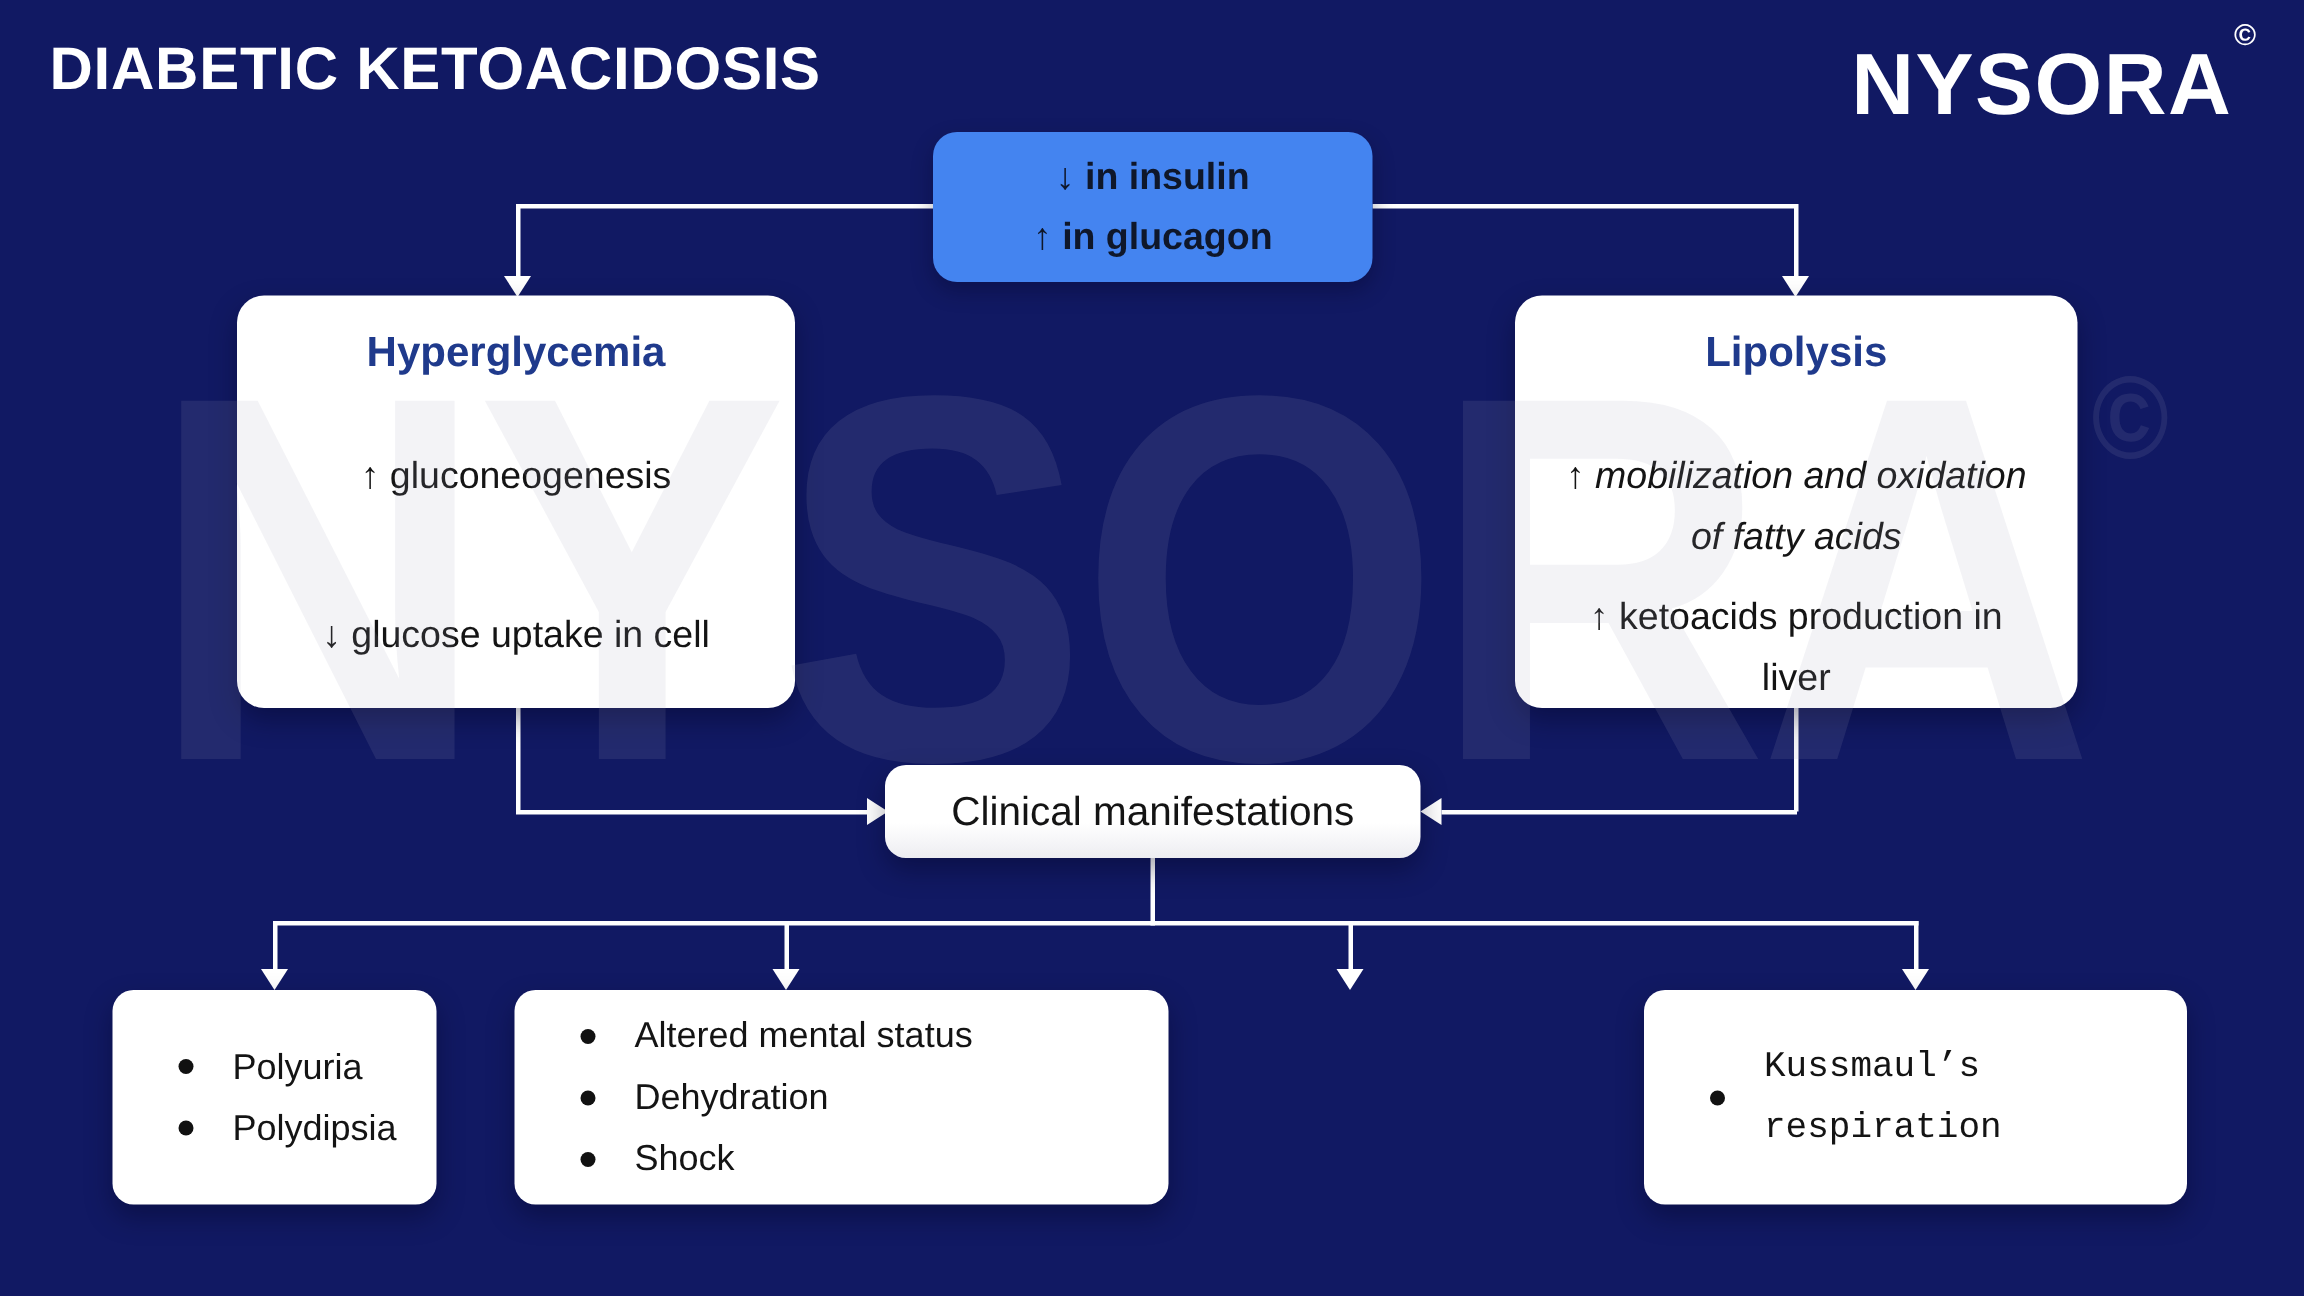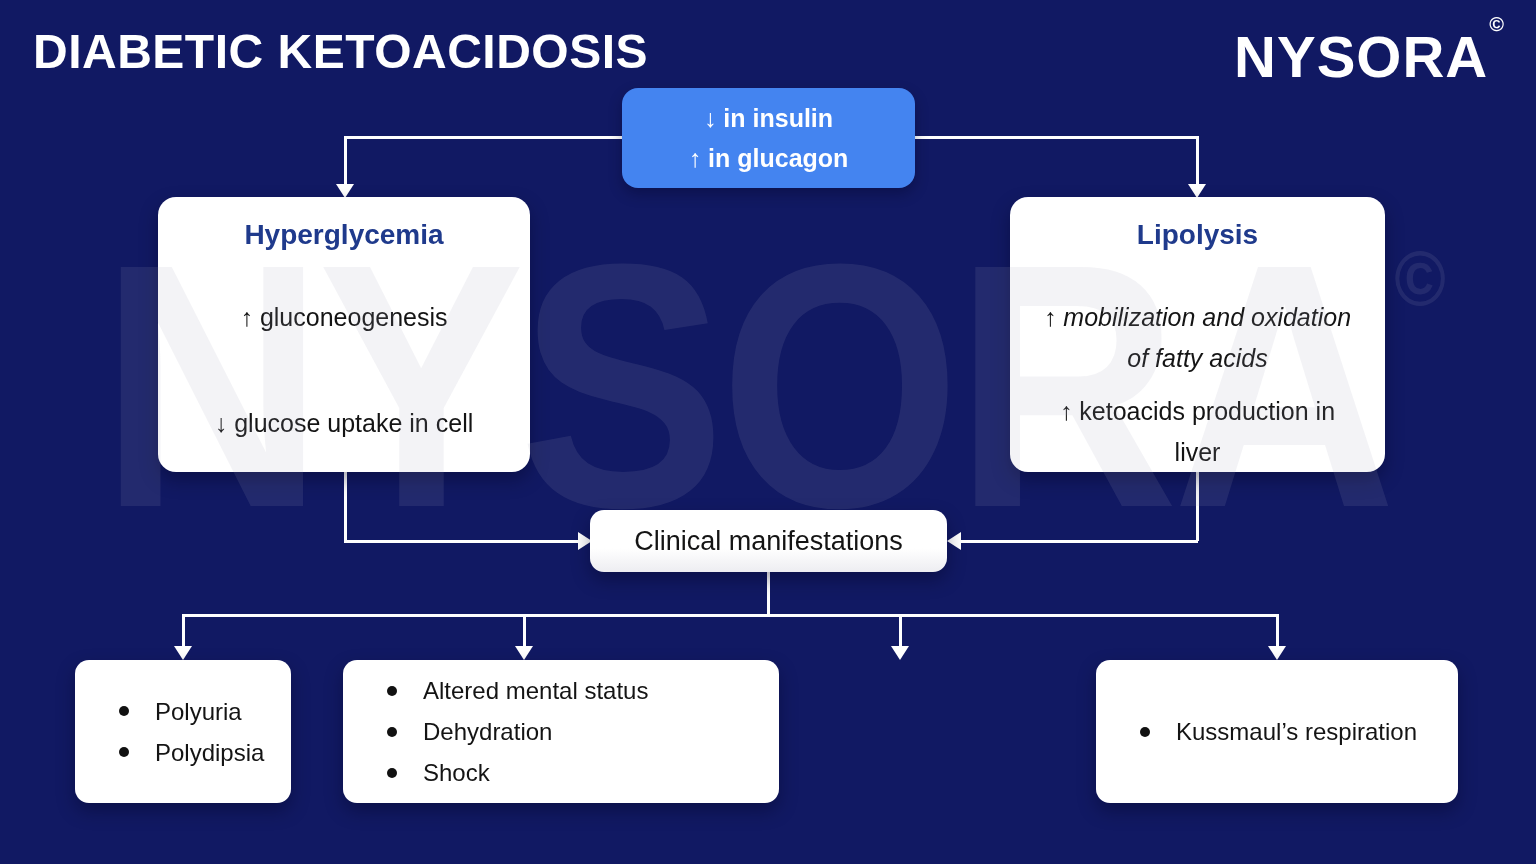--- a/index.html
+++ b/index.html
@@ -7,21 +7,21 @@
   body {
     font-family:"Liberation Sans","DejaVu Sans",sans-serif;
     background:#111963;
     overflow:hidden;
   }
   .stage { position:relative; width:1536px; height:864px; background:#111963; }
 
   
   .page-title {
     position:absolute; left:33px; top:24px;
-    color:#ffffff; font-size:48px; font-weight:800; letter-spacing:.5px;
+    color:#ffffff; font-size:40px; font-weight:800; letter-spacing:.5px;
   }
   .brand {
     position:absolute; right:32px; top:28px;
     color:#ffffff; font-size:58px; font-weight:800; letter-spacing:1px;
     line-height:1;
     text-align:center;
   }
   .brand sup { font-size:20px; font-weight:700; position:relative; top:-26px; left:1px; }
 
   
@@ -37,21 +37,21 @@
   .watermark sup { font-size:70px; position:relative; top:-95px; left:4px; }
 
   
   .node { position:absolute; background:#ffffff; border-radius:18px;
           box-shadow:0 8px 18px rgba(0,0,25,.35); z-index:2; }
 
   .trigger-box {
     left:622px; top:88px; width:293px; height:100px;
     background:#4484f0; border-radius:16px;
     display:flex; flex-direction:column; align-items:center; justify-content:center;
-    color:#ffffff; font-size:25px; font-weight:700; line-height:1.62;
+    color:#0f172a; font-size:25px; font-weight:700; line-height:1.62;
     box-shadow:0 6px 14px rgba(0,0,25,.30);
   }
 
   .big-box { padding-top:22px; text-align:center; }
   .hyper-box { left:158px; top:197px; width:372px; height:275px; }
   .lipo-box  { left:1010px; top:197px; width:375px; height:275px; }
   .box-heading { color:#1f3a8c; font-size:28px; font-weight:800; }
   .box-body { margin-top:46px; color:#141414; font-size:25px; line-height:41px; }
   .box-body p { margin:12px auto; max-width:330px; }
   .box-gap { height:41px; }
@@ -60,21 +60,21 @@
     left:590px; top:510px; width:357px; height:62px; border-radius:14px;
     display:flex; align-items:center; justify-content:center;
     color:#141414; font-size:27px;
     background:linear-gradient(180deg,#ffffff 62%, #ededf1 100%);
   }
 
   .mbox { border-radius:14px; display:flex; align-items:center; padding-left:44px; }
   .mbox-1 { left:75px;   top:660px; width:216px; height:143px; }
   .mbox-2 { left:343px;  top:660px; width:436px; height:143px; }
   .mbox-3 { left:757px;  top:660px; width:287px; height:143px; }
-  .mbox-4 { left:1096px; top:660px; width:362px; height:143px; }
+  .mbox-4 { left:1096px; top:660px; width:362px; height:143px;font-family:Liberation Mono, monospace; }
   .mbox ul { list-style:none; }
   .mbox li { display:flex; align-items:center; gap:26px; color:#141414;
              font-size:24px; line-height:41px; }
   .dot { width:10px; height:10px; border-radius:50%; background:#111111; flex:none; }
 
   
   .line { position:absolute; background:#ffffff; z-index:1; }
   .arr  { position:absolute; width:0; height:0; z-index:1; }
   .arr.down  { border-left:9px solid transparent; border-right:9px solid transparent; border-top:14px solid #ffffff; }
   .arr.right { border-top:9px solid transparent; border-bottom:9px solid transparent; border-left:14px solid #ffffff; }

